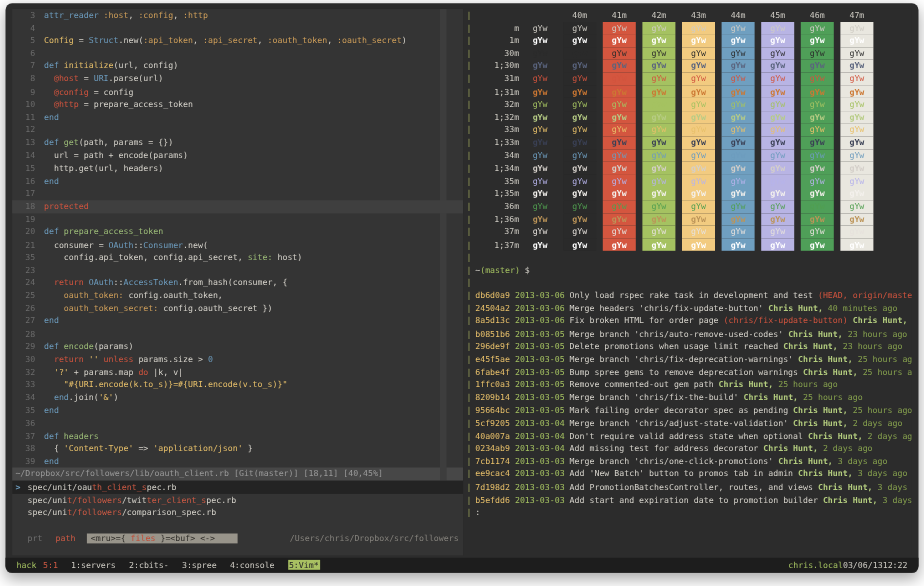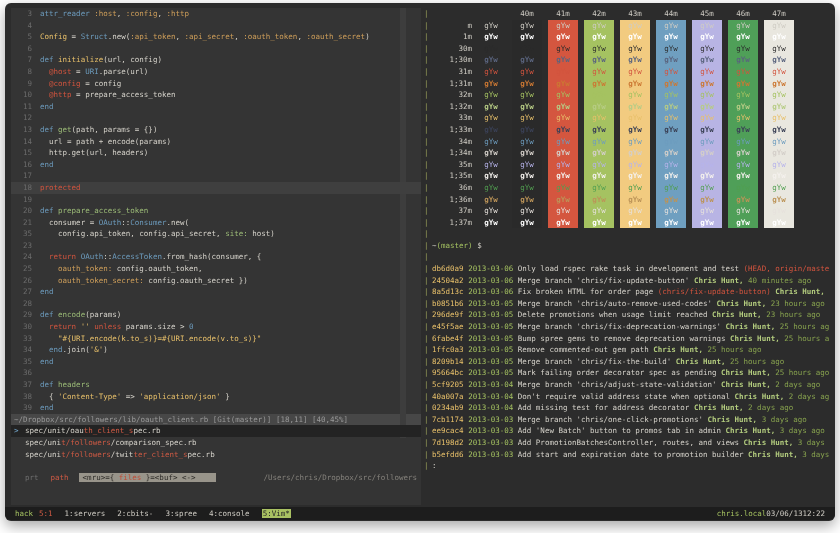--- a/index.html
+++ b/index.html
@@ -169,20 +169,24 @@
           </div>
           <div class="crow">
             <span class="lnum">29</span>
             <span class="ctext"><span class="t-b">def</span><span class="t-w"> </span><span class="t-g">encode</span><span class="t-w">(params)</span></span>
           </div>
           <div class="crow">
             <span class="lnum">30</span>
             <span class="ctext"><span class="t-w">  </span><span class="t-r">return</span><span class="t-w"> </span><span class="t-y">''</span><span class="t-w"> </span><span class="t-r">unless</span><span class="t-w"> params.size &gt; </span><span class="t-b">0</span></span>
           </div>
           <div class="crow">
+            <span class="lnum">32</span>
+            <span class="ctext"><span class="t-w">  </span><span class="t-y">'?'</span><span class="t-w"> + params.map </span><span class="t-r">do</span><span class="t-w"> |k, v|</span></span>
+          </div>
+          <div class="crow">
             <span class="lnum">33</span>
             <span class="ctext"><span class="t-w">    </span><span class="t-y">"#{URI.encode(k.to_s)}=#{URI.encode(v.to_s)}"</span></span>
           </div>
           <div class="crow">
             <span class="lnum">34</span>
             <span class="ctext"><span class="t-w">  </span><span class="t-b">end</span><span class="t-w">.join(</span><span class="t-y">'&amp;'</span><span class="t-w">)</span></span>
           </div>
           <div class="crow">
             <span class="lnum">35</span>
             <span class="ctext"><span class="t-b">end</span></span>
@@ -200,22 +204,22 @@
             <span class="ctext"><span class="t-w">  { </span><span class="t-y">'Content-Type'</span><span class="t-w"> =&gt; </span><span class="t-y">'application/json'</span><span class="t-w"> }</span></span>
           </div>
           <div class="crow">
             <span class="lnum">39</span>
             <span class="ctext"><span class="t-b">end</span></span>
           </div>
         </div>
       <div class="vim-statusline"><span>~/Dropbox/src/followers/lib/oauth_client.rb [Git(master)] [18,11] [40,45%]</span></div>
       <div id="ctrlp">
           <div class="cprow selected"><span class="cp-marker">&gt;</span><span class="t-w">spec/unit/oau</span><span class="t-m">th_client_s</span><span class="t-w">pec.rb</span></div>
+          <div class="cprow"><span class="t-w">spec/uni</span><span class="t-m">t/followers</span><span class="t-w">/twit</span><span class="t-m">ter_client_s</span><span class="t-w">pec.rb</span></div>
           <div class="cprow"><span class="t-w">spec/uni</span><span class="t-m">t/followers</span><span class="t-w">/comparison_spec.rb</span></div>
-          <div class="cprow"><span class="t-w">spec/uni</span><span class="t-m">t/followers</span><span class="t-w">/twit</span><span class="t-m">ter_client_s</span><span class="t-w">pec.rb</span></div>
         </div>
       <div class="ctrlp-prompt"><span class="cp-prt">prt</span><span class="cp-mode">path</span><span class="cp-box"><span class="cp-box-d">&lt;mru&gt;={ </span><span class="cp-box-m">files</span><span class="cp-box-d"> }=&lt;buf&gt; &lt;-&gt;</span></span><span class="cp-dir">/Users/chris/Dropbox/src/followers</span></div>
     </div>
 
     <div class="pane-right">
       <div id="chart">
           <div class="row"><span class="div-bar">|</span><span class="chead spacer-a"></span><span class="chead spacer-b"></span><span class="chead">40m</span><span class="chead">41m</span><span class="chead">42m</span><span class="chead">43m</span><span class="chead">44m</span><span class="chead">45m</span><span class="chead">46m</span><span class="chead">47m</span></div>
           <div class="row"><span class="div-bar">|</span><span class="clabel">m</span><span class="ccell first" style="color: rgb(207, 204, 196);">gYw</span><span class="ccell" style="background: rgb(42, 42, 42); color: rgb(207, 204, 196);">gYw</span><span class="ccell" style="background: rgb(212, 86, 63); color: rgb(207, 204, 196);">gYw</span><span class="ccell" style="background: rgb(165, 194, 97); color: rgb(207, 204, 196);">gYw</span><span class="ccell" style="background: rgb(242, 203, 128); color: rgb(207, 204, 196);">gYw</span><span class="ccell" style="background: rgb(111, 159, 192); color: rgb(207, 204, 196);">gYw</span><span class="ccell" style="background: rgb(184, 180, 228); color: rgb(207, 204, 196);">gYw</span><span class="ccell" style="background: rgb(79, 159, 88); color: rgb(207, 204, 196);">gYw</span><span class="ccell" style="background: rgb(233, 231, 223); color: rgb(207, 204, 196);">gYw</span></div>
           <div class="row"><span class="div-bar">|</span><span class="clabel">1m</span><span class="ccell first" style="color: rgb(255, 255, 255); font-weight: bold;">gYw</span><span class="ccell" style="background: rgb(42, 42, 42); color: rgb(255, 255, 255); font-weight: bold;">gYw</span><span class="ccell" style="background: rgb(212, 86, 63); color: rgb(255, 255, 255); font-weight: bold;">gYw</span><span class="ccell" style="background: rgb(165, 194, 97); color: rgb(255, 255, 255); font-weight: bold;">gYw</span><span class="ccell" style="background: rgb(242, 203, 128); color: rgb(255, 255, 255); font-weight: bold;">gYw</span><span class="ccell" style="background: rgb(111, 159, 192); color: rgb(255, 255, 255); font-weight: bold;">gYw</span><span class="ccell" style="background: rgb(184, 180, 228); color: rgb(255, 255, 255); font-weight: bold;">gYw</span><span class="ccell" style="background: rgb(79, 159, 88); color: rgb(255, 255, 255); font-weight: bold;">gYw</span><span class="ccell" style="background: rgb(233, 231, 223); color: rgb(255, 255, 255); font-weight: bold;">gYw</span></div>
           <div class="row"><span class="div-bar">|</span><span class="clabel">30m</span><span class="ccell first" style="color: rgb(43, 43, 43);">gYw</span><span class="ccell" style="background: rgb(42, 42, 42); color: rgb(43, 43, 43);">gYw</span><span class="ccell" style="background: rgb(212, 86, 63); color: rgb(43, 43, 43);">gYw</span><span class="ccell" style="background: rgb(165, 194, 97); color: rgb(43, 43, 43);">gYw</span><span class="ccell" style="background: rgb(242, 203, 128); color: rgb(43, 43, 43);">gYw</span><span class="ccell" style="background: rgb(111, 159, 192); color: rgb(43, 43, 43);">gYw</span><span class="ccell" style="background: rgb(184, 180, 228); color: rgb(43, 43, 43);">gYw</span><span class="ccell" style="background: rgb(79, 159, 88); color: rgb(43, 43, 43);">gYw</span><span class="ccell" style="background: rgb(233, 231, 223); color: rgb(43, 43, 43);">gYw</span></div>
@@ -233,21 +237,21 @@
           <div class="row"><span class="div-bar">|</span><span class="clabel">36m</span><span class="ccell first" style="color: rgb(81, 159, 80);">gYw</span><span class="ccell" style="background: rgb(42, 42, 42); color: rgb(81, 159, 80);">gYw</span><span class="ccell" style="background: rgb(212, 86, 63); color: rgb(81, 159, 80);">gYw</span><span class="ccell" style="background: rgb(165, 194, 97); color: rgb(81, 159, 80);">gYw</span><span class="ccell" style="background: rgb(242, 203, 128); color: rgb(81, 159, 80);">gYw</span><span class="ccell" style="background: rgb(111, 159, 192); color: rgb(81, 159, 80);">gYw</span><span class="ccell" style="background: rgb(184, 180, 228); color: rgb(81, 159, 80);">gYw</span><span class="ccell" style="background: rgb(79, 159, 88); color: rgb(81, 159, 80);">gYw</span><span class="ccell" style="background: rgb(233, 231, 223); color: rgb(81, 159, 80);">gYw</span></div>
           <div class="row"><span class="div-bar">|</span><span class="clabel">1;36m</span><span class="ccell first" style="color: rgb(188, 148, 88); font-weight: bold;">gYw</span><span class="ccell" style="background: rgb(42, 42, 42); color: rgb(188, 148, 88); font-weight: bold;">gYw</span><span class="ccell" style="background: rgb(212, 86, 63); color: rgb(188, 148, 88); font-weight: bold;">gYw</span><span class="ccell" style="background: rgb(165, 194, 97); color: rgb(188, 148, 88); font-weight: bold;">gYw</span><span class="ccell" style="background: rgb(242, 203, 128); color: rgb(188, 148, 88); font-weight: bold;">gYw</span><span class="ccell" style="background: rgb(111, 159, 192); color: rgb(188, 148, 88); font-weight: bold;">gYw</span><span class="ccell" style="background: rgb(184, 180, 228); color: rgb(188, 148, 88); font-weight: bold;">gYw</span><span class="ccell" style="background: rgb(79, 159, 88); color: rgb(188, 148, 88); font-weight: bold;">gYw</span><span class="ccell" style="background: rgb(233, 231, 223); color: rgb(188, 148, 88); font-weight: bold;">gYw</span></div>
           <div class="row"><span class="div-bar">|</span><span class="clabel">37m</span><span class="ccell first" style="color: rgb(230, 225, 220);">gYw</span><span class="ccell" style="background: rgb(42, 42, 42); color: rgb(230, 225, 220);">gYw</span><span class="ccell" style="background: rgb(212, 86, 63); color: rgb(230, 225, 220);">gYw</span><span class="ccell" style="background: rgb(165, 194, 97); color: rgb(230, 225, 220);">gYw</span><span class="ccell" style="background: rgb(242, 203, 128); color: rgb(230, 225, 220);">gYw</span><span class="ccell" style="background: rgb(111, 159, 192); color: rgb(230, 225, 220);">gYw</span><span class="ccell" style="background: rgb(184, 180, 228); color: rgb(230, 225, 220);">gYw</span><span class="ccell" style="background: rgb(79, 159, 88); color: rgb(230, 225, 220);">gYw</span><span class="ccell" style="background: rgb(233, 231, 223); color: rgb(230, 225, 220);">gYw</span></div>
           <div class="row"><span class="div-bar">|</span><span class="clabel">1;37m</span><span class="ccell first" style="color: rgb(255, 255, 255); font-weight: bold;">gYw</span><span class="ccell" style="background: rgb(42, 42, 42); color: rgb(255, 255, 255); font-weight: bold;">gYw</span><span class="ccell" style="background: rgb(212, 86, 63); color: rgb(255, 255, 255); font-weight: bold;">gYw</span><span class="ccell" style="background: rgb(165, 194, 97); color: rgb(255, 255, 255); font-weight: bold;">gYw</span><span class="ccell" style="background: rgb(242, 203, 128); color: rgb(255, 255, 255); font-weight: bold;">gYw</span><span class="ccell" style="background: rgb(111, 159, 192); color: rgb(255, 255, 255); font-weight: bold;">gYw</span><span class="ccell" style="background: rgb(184, 180, 228); color: rgb(255, 255, 255); font-weight: bold;">gYw</span><span class="ccell" style="background: rgb(79, 159, 88); color: rgb(255, 255, 255); font-weight: bold;">gYw</span><span class="ccell" style="background: rgb(233, 231, 223); color: rgb(255, 255, 255); font-weight: bold;">gYw</span></div>
         </div>
       <div class="row"><span class="div-bar">|</span></div>
       <div class="row"><span class="div-bar">|</span><span class="t-w">~</span><span class="t-d">(master)</span><span class="t-w"> $</span></div>
       <div class="row"><span class="div-bar">|</span></div>
       <div id="gitlog">
           <div class="row"><span class="div-bar">|</span><span class="t-h">db6d0a9</span><span class="t-w"> </span><span class="t-d">2013-03-06</span><span class="t-w"> </span><span class="t-w">Only load rspec rake task in development and test </span><span class="t-f">(HEAD, origin/maste</span></div>
-          <div class="row"><span class="div-bar">|</span><span class="t-h">24504a2</span><span class="t-w"> </span><span class="t-d">2013-03-06</span><span class="t-w"> </span><span class="t-w">Merge branch 'chris/fix-update-button' </span><span class="t-a">Chris Hunt,</span><span class="t-t"> 40 minutes ago</span></div>
+          <div class="row"><span class="div-bar">|</span><span class="t-h">24504a2</span><span class="t-w"> </span><span class="t-d">2013-03-06</span><span class="t-w"> </span><span class="t-w">Merge headers 'chris/fix-update-button' </span><span class="t-a">Chris Hunt,</span><span class="t-t"> 40 minutes ago</span></div>
           <div class="row"><span class="div-bar">|</span><span class="t-h">8a5d13c</span><span class="t-w"> </span><span class="t-d">2013-03-06</span><span class="t-w"> </span><span class="t-w">Fix broken HTML for order page </span><span class="t-f">(chris/fix-update-button)</span><span class="t-a"> Chris Hunt,</span></div>
           <div class="row"><span class="div-bar">|</span><span class="t-h">b0851b6</span><span class="t-w"> </span><span class="t-d">2013-03-05</span><span class="t-w"> </span><span class="t-w">Merge branch 'chris/auto-remove-used-codes' </span><span class="t-a">Chris Hunt,</span><span class="t-t"> 23 hours ago</span></div>
           <div class="row"><span class="div-bar">|</span><span class="t-h">296de9f</span><span class="t-w"> </span><span class="t-d">2013-03-05</span><span class="t-w"> </span><span class="t-w">Delete promotions when usage limit reached </span><span class="t-a">Chris Hunt,</span><span class="t-t"> 23 hours ago</span></div>
           <div class="row"><span class="div-bar">|</span><span class="t-h">e45f5ae</span><span class="t-w"> </span><span class="t-d">2013-03-05</span><span class="t-w"> </span><span class="t-w">Merge branch 'chris/fix-deprecation-warnings' </span><span class="t-a">Chris Hunt,</span><span class="t-t"> 25 hours ag</span></div>
           <div class="row"><span class="div-bar">|</span><span class="t-h">6fabe4f</span><span class="t-w"> </span><span class="t-d">2013-03-05</span><span class="t-w"> </span><span class="t-w">Bump spree gems to remove deprecation warnings </span><span class="t-a">Chris Hunt,</span><span class="t-t"> 25 hours a</span></div>
           <div class="row"><span class="div-bar">|</span><span class="t-h">1ffc0a3</span><span class="t-w"> </span><span class="t-d">2013-03-05</span><span class="t-w"> </span><span class="t-w">Remove commented-out gem path </span><span class="t-a">Chris Hunt,</span><span class="t-t"> 25 hours ago</span></div>
           <div class="row"><span class="div-bar">|</span><span class="t-h">8209b14</span><span class="t-w"> </span><span class="t-d">2013-03-05</span><span class="t-w"> </span><span class="t-w">Merge branch 'chris/fix-the-build' </span><span class="t-a">Chris Hunt,</span><span class="t-t"> 25 hours ago</span></div>
           <div class="row"><span class="div-bar">|</span><span class="t-h">95664bc</span><span class="t-w"> </span><span class="t-d">2013-03-05</span><span class="t-w"> </span><span class="t-w">Mark failing order decorator spec as pending </span><span class="t-a">Chris Hunt,</span><span class="t-t"> 25 hours ago</span></div>
           <div class="row"><span class="div-bar">|</span><span class="t-h">5cf9205</span><span class="t-w"> </span><span class="t-d">2013-03-04</span><span class="t-w"> </span><span class="t-w">Merge branch 'chris/adjust-state-validation' </span><span class="t-a">Chris Hunt,</span><span class="t-t"> 2 days ago</span></div>
           <div class="row"><span class="div-bar">|</span><span class="t-h">40a007a</span><span class="t-w"> </span><span class="t-d">2013-03-04</span><span class="t-w"> </span><span class="t-w">Don't require valid address state when optional </span><span class="t-a">Chris Hunt,</span><span class="t-t"> 2 days ag</span></div>

